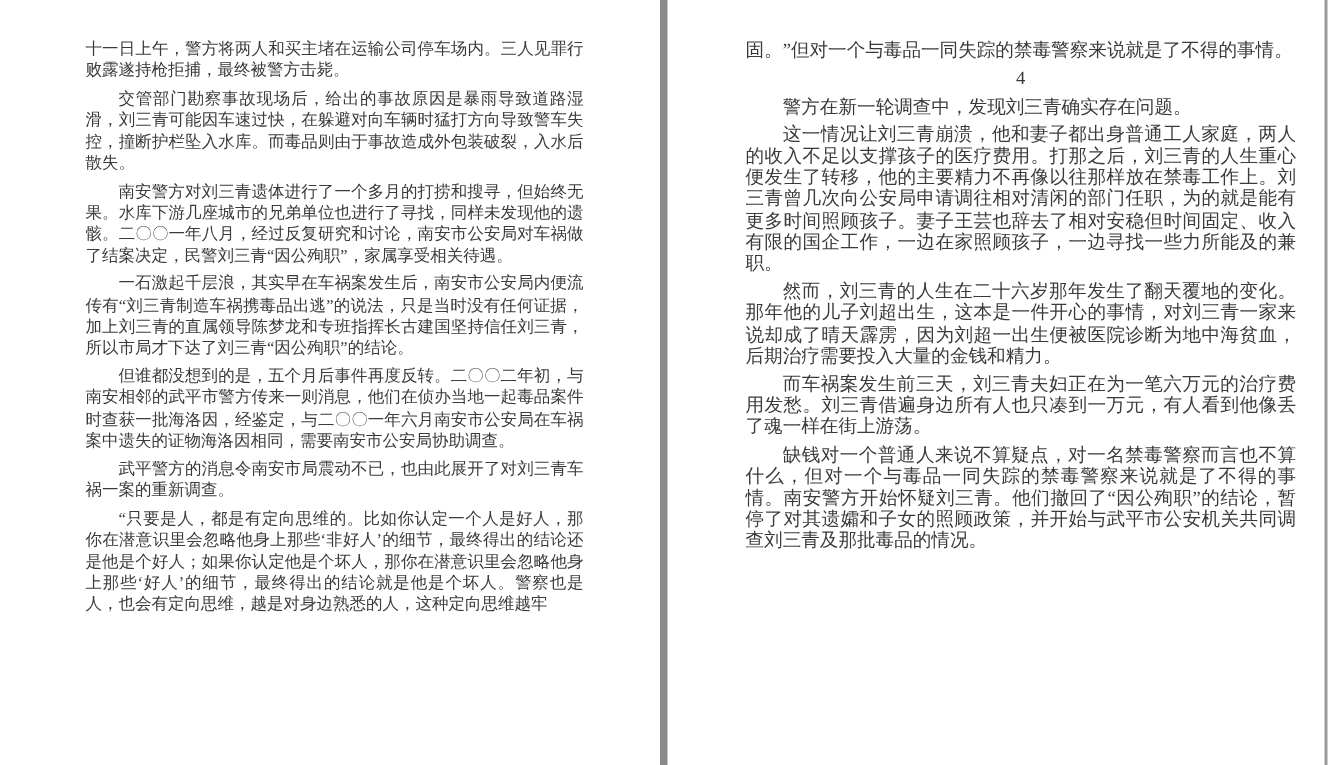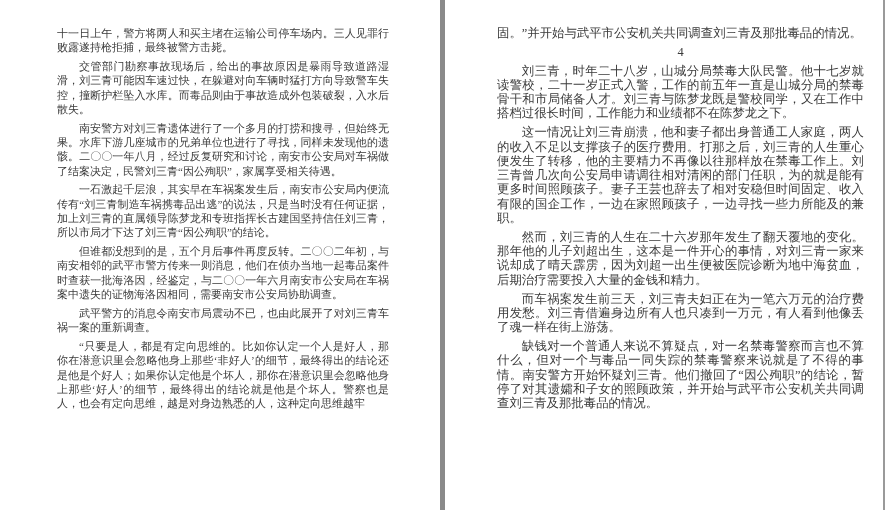--- a/index.html
+++ b/index.html
@@ -57,22 +57,22 @@
       <p class="flush">十一日上午，警方将两人和买主堵在运输公司停车场内。三人见罪行败露遂持枪拒捕，最终被警方击毙。</p>
       <p class="indent">交管部门勘察事故现场后，给出的事故原因是暴雨导致道路湿滑，刘三青可能因车速过快，在躲避对向车辆时猛打方向导致警车失控，撞断护栏坠入水库。而毒品则由于事故造成外包装破裂，入水后散失。</p>
       <p class="indent">南安警方对刘三青遗体进行了一个多月的打捞和搜寻，但始终无果。水库下游几座城市的兄弟单位也进行了寻找，同样未发现他的遗骸。二〇〇一年八月，经过反复研究和讨论，南安市公安局对车祸做了结案决定，民警刘三青“因公殉职”，家属享受相关待遇。</p>
       <p class="indent">一石激起千层浪，其实早在车祸案发生后，南安市公安局内便流传有“刘三青制造车祸携毒品出逃”的说法，只是当时没有任何证据，加上刘三青的直属领导陈梦龙和专班指挥长古建国坚持信任刘三青，所以市局才下达了刘三青“因公殉职”的结论。</p>
       <p class="indent">但谁都没想到的是，五个月后事件再度反转。二〇〇二年初，与南安相邻的武平市警方传来一则消息，他们在侦办当地一起毒品案件时查获一批海洛因，经鉴定，与二〇〇一年六月南安市公安局在车祸案中遗失的证物海洛因相同，需要南安市公安局协助调查。</p>
       <p class="indent">武平警方的消息令南安市局震动不已，也由此展开了对刘三青车祸一案的重新调查。</p>
       <p class="indent">“只要是人，都是有定向思维的。比如你认定一个人是好人，那你在潜意识里会忽略他身上那些‘非好人’的细节，最终得出的结论还是他是个好人；如果你认定他是个坏人，那你在潜意识里会忽略他身上那些‘好人’的细节，最终得出的结论就是他是个坏人。警察也是人，也会有定向思维，越是对身边熟悉的人，这种定向思维越牢</p>
     </div>
   <div class="divider" style="background: rgb(138, 138, 138);"></div>
   <div class="page page-right">
-      <p class="flush">固。”并开始与武平市公安机关共同调查刘三青及那批毒品的情况。</p>
+      <p class="flush">固。”但对一个与毒品一同失踪的禁毒警察来说就是了不得的事情。</p>
       <p class="center">4</p>
-      <p class="indent">刘三青，时年二十八岁，山城分局禁毒大队民警。他十七岁就读警校，二十一岁正式入警，工作的前五年一直是山城分局的禁毒骨干和市局储备人才。刘三青与陈梦龙既是警校同学，又在工作中搭档过很长时间，工作能力和业绩都不在陈梦龙之下。</p>
+      <p class="indent">警方在新一轮调查中，发现刘三青确实存在问题。</p>
       <p class="indent">这一情况让刘三青崩溃，他和妻子都出身普通工人家庭，两人的收入不足以支撑孩子的医疗费用。打那之后，刘三青的人生重心便发生了转移，他的主要精力不再像以往那样放在禁毒工作上。刘三青曾几次向公安局申请调往相对清闲的部门任职，为的就是能有更多时间照顾孩子。妻子王芸也辞去了相对安稳但时间固定、收入有限的国企工作，一边在家照顾孩子，一边寻找一些力所能及的兼职。</p>
       <p class="indent">然而，刘三青的人生在二十六岁那年发生了翻天覆地的变化。那年他的儿子刘超出生，这本是一件开心的事情，对刘三青一家来说却成了晴天霹雳，因为刘超一出生便被医院诊断为地中海贫血，后期治疗需要投入大量的金钱和精力。</p>
       <p class="indent">而车祸案发生前三天，刘三青夫妇正在为一笔六万元的治疗费用发愁。刘三青借遍身边所有人也只凑到一万元，有人看到他像丢了魂一样在街上游荡。</p>
       <p class="indent">缺钱对一个普通人来说不算疑点，对一名禁毒警察而言也不算什么，但对一个与毒品一同失踪的禁毒警察来说就是了不得的事情。南安警方开始怀疑刘三青。他们撤回了“因公殉职”的结论，暂停了对其遗孀和子女的照顾政策，并开始与武平市公安机关共同调查刘三青及那批毒品的情况。</p>
     </div>
   <div class="edge-line" style="background: rgb(154, 154, 154);"></div>
 </div>
 
 </body></html>

